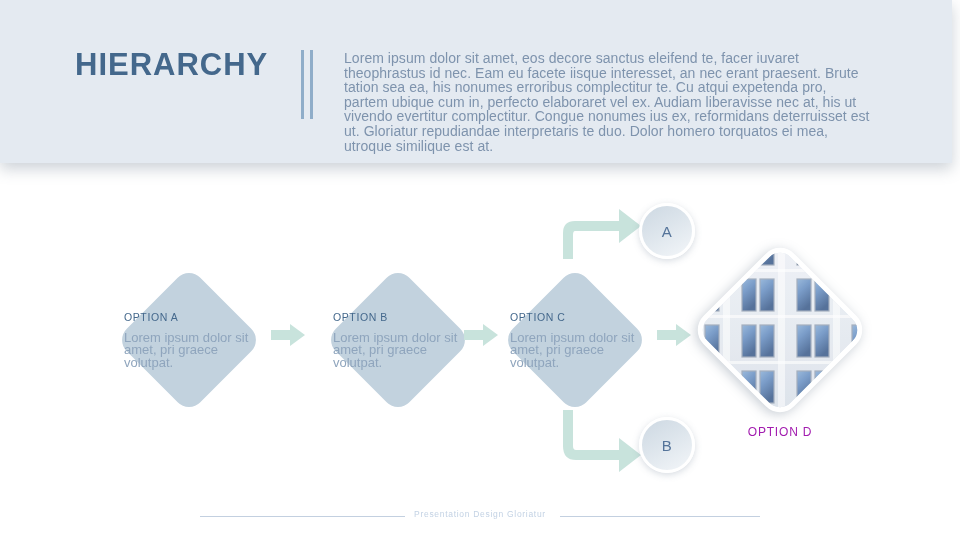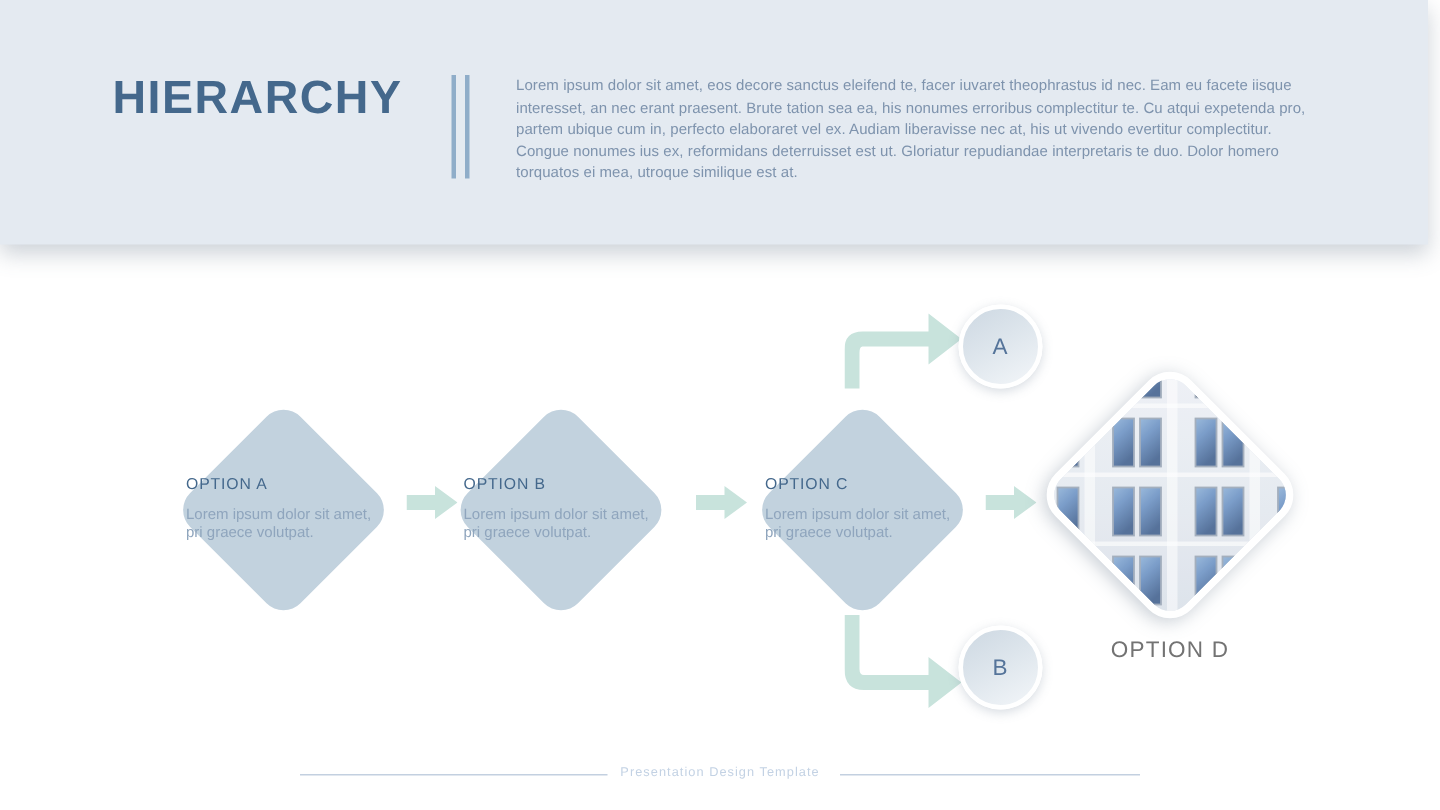--- a/index.html
+++ b/index.html
@@ -46,21 +46,21 @@
     width: 3px; height: 69px;
     background: #8fadc9;
   }
   #title-bars .bar.b1 { left: 4px; }
   #title-bars .bar.b2 { left: 13px; }
 
   #header-paragraph {
     position: absolute;
     left: 344px; top: 51px;
     width: 528px;
-    font-size: 10px;
+    font-size: 14px;
     line-height: 14.6px;
     color: #7e93ad;
     letter-spacing: 0.05px;
     text-align: left;
   }
 
   
   .diamond {
     position: absolute;
     width: 104px; height: 104px;
@@ -77,21 +77,21 @@
     text-align: left;
     pointer-events: none;
   }
   .opt-title {
     font-size: 10.5px;
     color: #44688c;
     letter-spacing: 0.6px;
     margin-bottom: 9px;
   }
   .opt-desc {
-    font-size: 10px;
+    font-size: 13px;
     line-height: 12.4px;
     color: #8fa5bd;
   }
 
   
   .arrow-right {
     position: absolute;
     width: 34px; height: 22px;
   }
   .arrow-right svg { display: block; }
@@ -142,22 +142,22 @@
     transform: translate(-50%,-50%) rotate(-45deg);
     overflow: hidden;
   }
   #photo-inner svg { display: block; }
 
   #option-d-label {
     position: absolute;
     left: 700px; top: 425px;
     width: 160px;
     text-align: center;
-    font-size: 15px;
-    color: #737373;
+    font-size: 12px;
+    color: #a21caf;
     letter-spacing: 0.8px;
   }
 
   
   #footer {
     position: absolute;
     left: 0; top: 505px;
     width: 960px; height: 24px;
   }
   #footer .rule {
@@ -204,21 +204,21 @@
       <div class="opt-desc">Lorem ipsum dolor sit amet, pri graece volutpat.</div>
     </div>
   </div>
 
   <div class="arrow-right" style="left:271px; top:324px;">
     <svg width="34" height="22" viewBox="0 0 34 22">
       <path d="M0 6 H19 V0 L34 11 L19 22 V16 H0 Z" fill="#c8e3dc"></path>
     </svg>
   </div>
 
-  <div class="diamond-wrap" style="left:300px; top:266px; width:148px; height:148px;">
+  <div class="diamond-wrap" style="left:324px; top:266px; width:148px; height:148px;">
     <div class="diamond" style="left:22px; top:22px;"></div>
     <div class="diamond-content">
       <div class="opt-title">OPTION B</div>
       <div class="opt-desc">Lorem ipsum dolor sit amet, pri graece volutpat.</div>
     </div>
   </div>
 
   <div class="arrow-right" style="left:464px; top:324px;">
     <svg width="34" height="22" viewBox="0 0 34 22">
       <path d="M0 6 H19 V0 L34 11 L19 22 V16 H0 Z" fill="#c8e3dc"></path>
@@ -357,16 +357,16 @@
         </svg>
       </div>
     </div>
   </div>
 
   <div id="option-d-label">OPTION  D</div>
 
   <div id="footer">
     <div class="rule left"></div>
     <div class="rule right"></div>
-    <div id="footer-text">Presentation  Design  Template</div>
+    <div id="footer-text">Presentation  Design  Gloriatur</div>
   </div>
 
 </div>
 
 </body></html>

